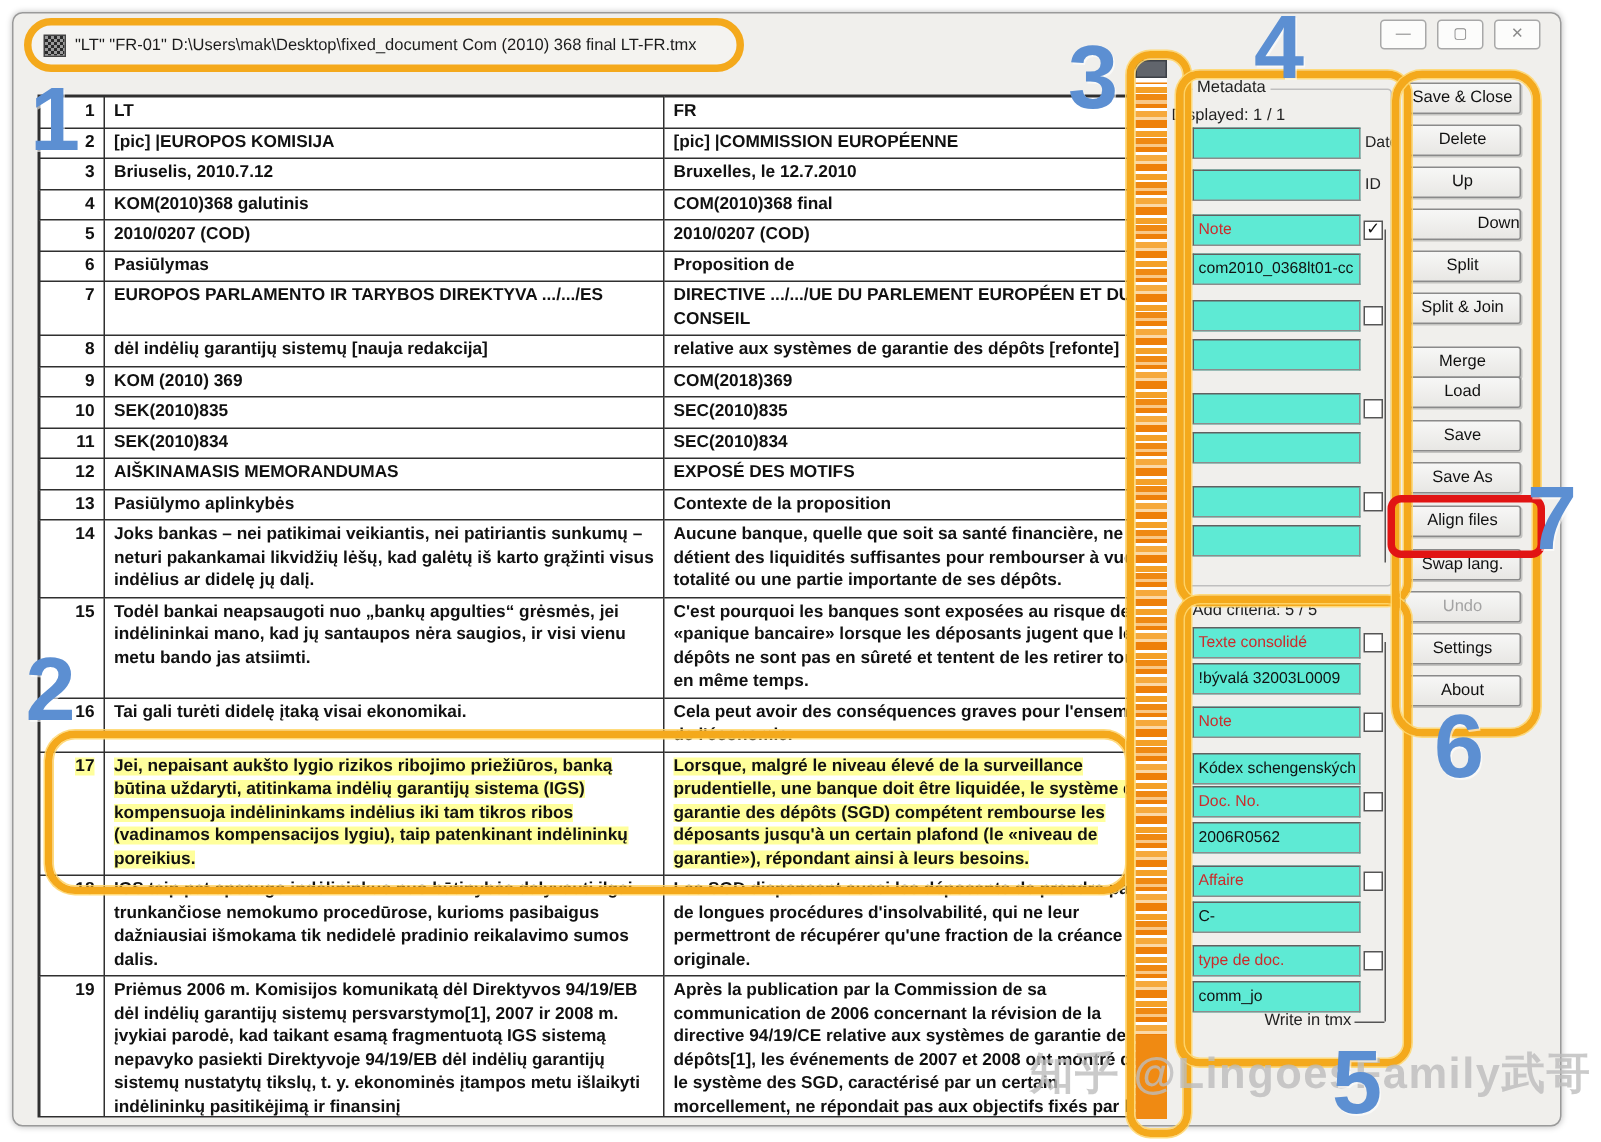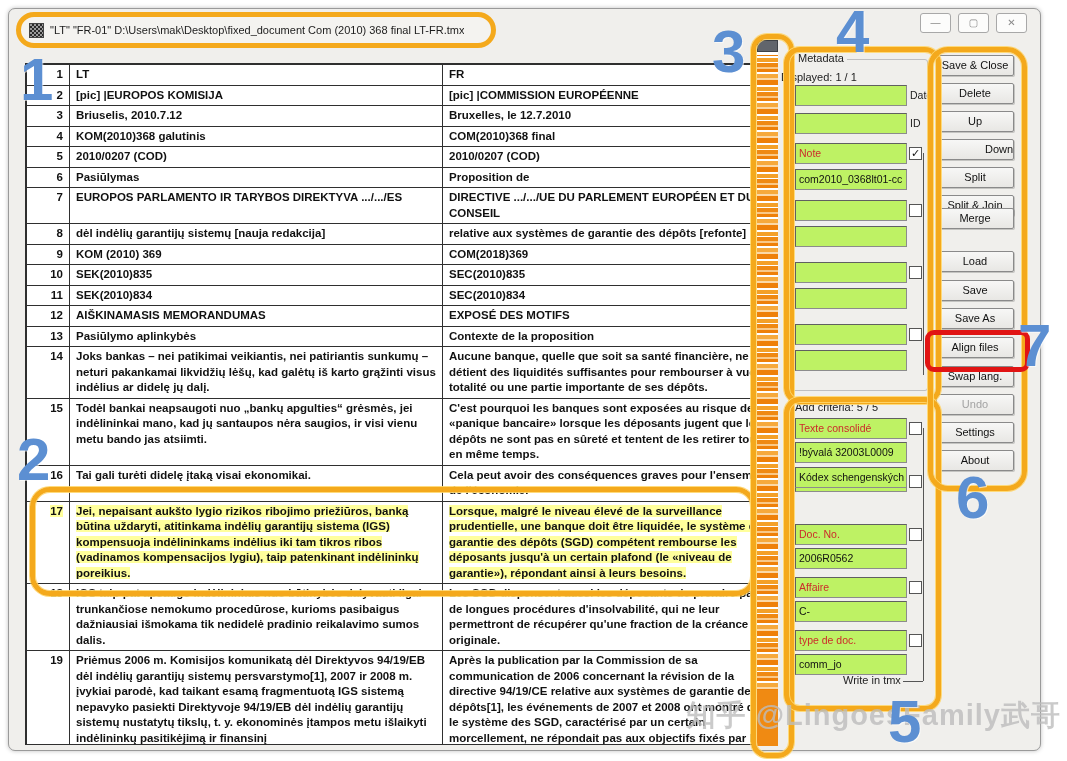--- a/index.html
+++ b/index.html
@@ -34,21 +34,21 @@
        #ee8009 11px 16px,#ffffff 16px 18px,#f4a028 18px 22px,#ffffff 22px 23px,
        #ef8913 23px 27px,#f9c887 27px 29px);}
   .thumb{position:absolute;left:0;top:0;width:100%;height:12px;background:#61656c;
      border:1px solid #3d4147;box-sizing:border-box;box-shadow:0 3px 0 #fff;}
   .strip-bottom{position:absolute;left:0;bottom:0;width:100%;height:56px;background:#f08a12;}
   
   .meta-box{position:absolute;left:789px;top:59px;width:137px;height:330px;border:1px solid #bfbfbf;
      border-radius:3px;}
   .legend{position:absolute;left:795px;top:52px;background:#f0efec;padding:0 3px;font-size:11px;color:#222;z-index:2;text-align:right;}
   .small-label{position:absolute;font-size:11px;color:#222;}
-  .tfield{position:absolute;left:795px;width:112px;height:21px;background:#bef264;border:1px solid #8c8c8c;
+  .tfield{position:absolute;left:795px;width:112px;height:21px;background:#5eead4;border:1px solid #8c8c8c;
      border-top-color:#606060;border-left-color:#606060;box-sizing:border-box;font-size:10.5px;
      line-height:19px;padding:0 3px;overflow:hidden;white-space:nowrap;color:#111;}
   .tfield.red{color:#cc2b2b;}
   .cb{position:absolute;left:909px;width:13px;height:13px;background:#fff;border:1px solid #555;
      box-sizing:border-box;font-size:11px;line-height:11px;text-align:center;color:#111;}
   .bracket-v{position:absolute;left:923px;width:1px;background:#555;}
   .bracket-h{position:absolute;top:681px;left:903px;width:20px;height:1px;background:#555;}
   
   .pbtn{position:absolute;left:936px;width:78px;height:21px;background:linear-gradient(#f7f7f6,#e8e7e4);
      border:1px solid #8a8a8a;border-radius:2px;box-shadow:1px 1px 0 rgba(0,0,0,.18);
@@ -211,21 +211,21 @@
       <span class="cb" style="top: 328px;"></span>
     </div>
   <div class="bracket-v" style="top:153px;height:222px;"></div>
 
   <span class="small-label" style="left:795px;top:401px;">Add criteria:  5 / 5</span>
   <div id="criteria-pairs">
       <div class="tfield red" style="top: 418px;">Texte consolidé</div>
       <div class="tfield" style="top: 442px;">!bývalá 32003L0009</div>
       <span class="cb" style="top: 422px;"></span>
       <div class="tfield red" style="top: 471px;">Note</div>
-      <div class="tfield" style="top: 467px;">Kódex schengenských</div>
+      <div class="tfield" style="top: 502px;">Kódex schengenských</div>
       <span class="cb" style="top: 475px;"></span>
       <div class="tfield red" style="top: 524px;">Doc. No.</div>
       <div class="tfield" style="top: 548px;">2006R0562</div>
       <span class="cb" style="top: 528px;"></span>
       <div class="tfield red" style="top: 577px;">Affaire</div>
       <div class="tfield" style="top: 601px;">C-</div>
       <span class="cb" style="top: 581px;"></span>
       <div class="tfield red" style="top: 630px;">type de doc.</div>
       <div class="tfield" style="top: 654px;">comm_jo</div>
       <span class="cb" style="top: 634px;"></span>
@@ -234,21 +234,21 @@
   <div class="bracket-v" style="top:428px;height:253px;"></div>
   <div class="bracket-h"></div>
 
   <div id="btn-col">
       <div class="pbtn" style="top: 55px;">Save &amp; Close</div>
       <div class="pbtn" style="top: 83px;">Delete</div>
       <div class="pbtn" style="top: 111px;">Up</div>
       <div class="pbtn" style="top: 139px; padding-left: 48px;">Down</div>
       <div class="pbtn" style="top: 167px;">Split</div>
       <div class="pbtn" style="top: 195px;">Split &amp; Join</div>
-      <div class="pbtn" style="top: 208px;">Merge</div>
+      <div class="pbtn" style="top: 231px;">Merge</div>
       <div class="pbtn" style="top: 251px;">Load</div>
       <div class="pbtn" style="top: 280px;">Save</div>
       <div class="pbtn" style="top: 308px;">Save As</div>
       <div class="pbtn" style="top: 337px;">Align files</div>
       <div class="pbtn" style="top: 366px;">Swap lang.</div>
       <div class="pbtn disabled" style="top: 394px;">Undo</div>
       <div class="pbtn" style="top: 422px;">Settings</div>
       <div class="pbtn" style="top: 450px;">About</div>
     </div>
 

